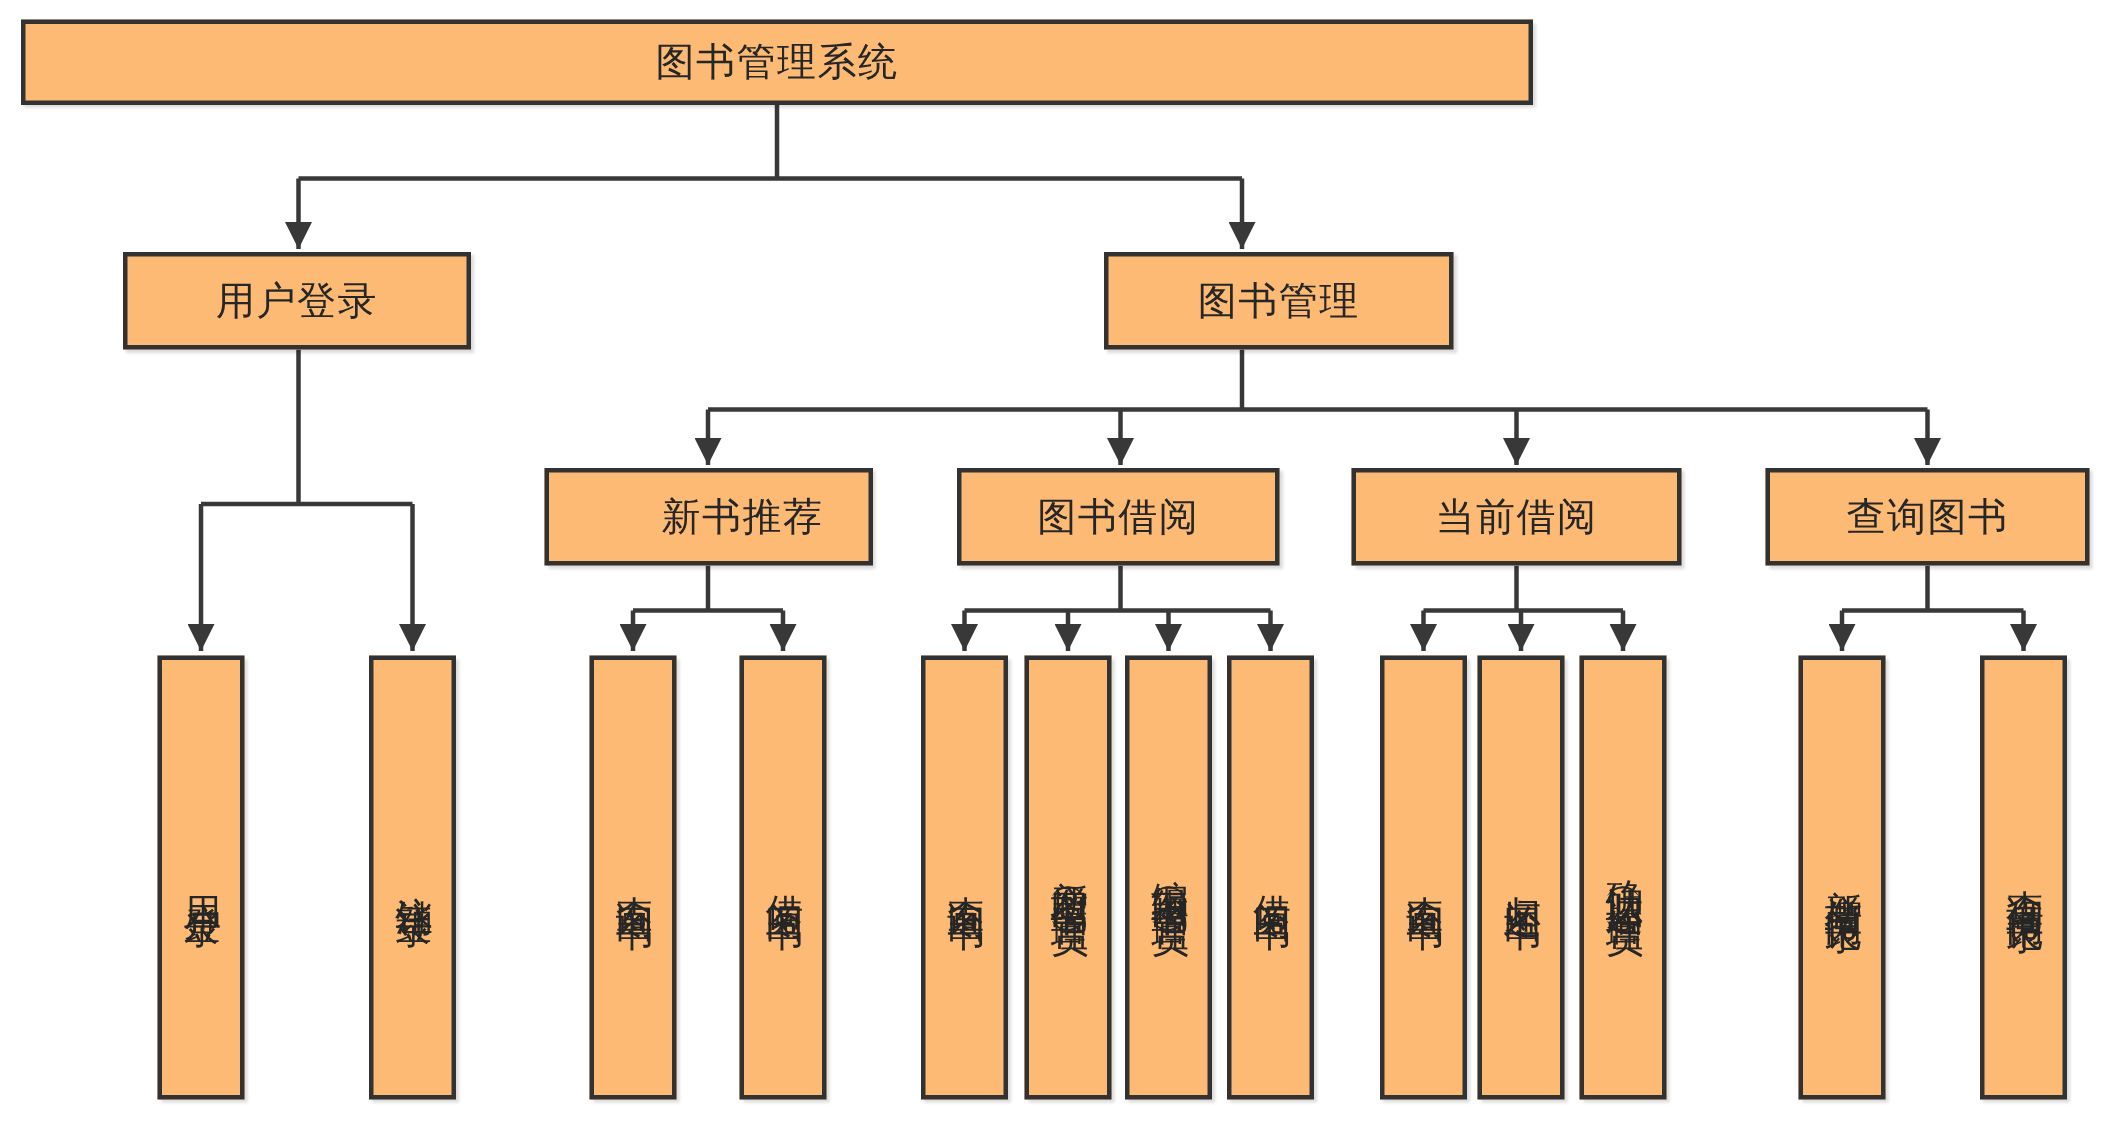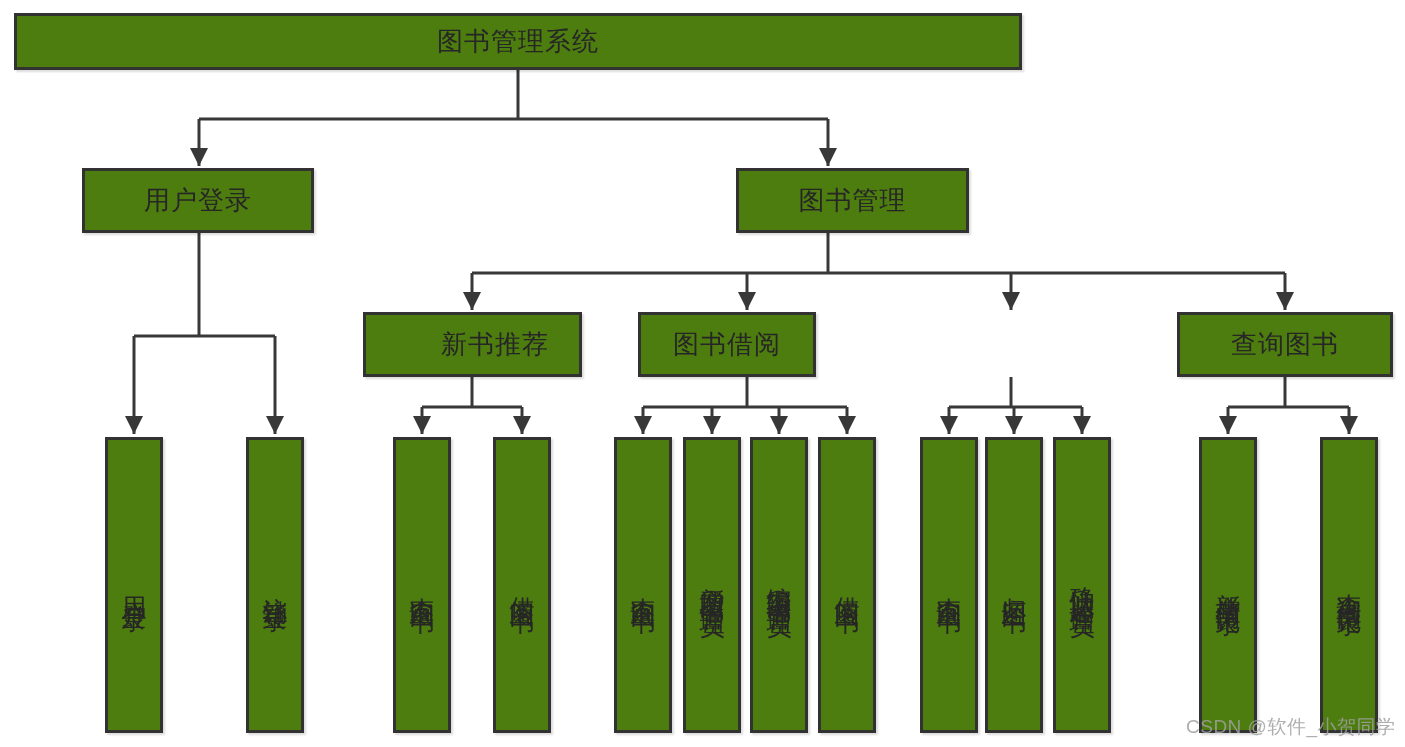--- a/index.html
+++ b/index.html
@@ -9,21 +9,21 @@
     height: 747px;
     background: #ffffff;
     font-family: "Liberation Sans", "DejaVu Sans", sans-serif;
     overflow: hidden;
   }
   .wires { position: absolute; left: 0; top: 0; width: 1405px; height: 747px; }
   .wires path { stroke: #383838; stroke-width: 3; fill: none; }
   .wires .arw-fill { fill: #383838; stroke: none; }
   .node {
     position: absolute;
-    background: #4d7c0f;
+    background: #fdba74;
     border: 3px solid #323232;
     box-sizing: border-box;
     display: flex;
     align-items: center;
     justify-content: center;
     color: #262626;
     box-shadow: 2px 2px 2px rgba(0,0,0,0.14);
   }
   .h-node { font-size: 26px; letter-spacing: 1px; white-space: nowrap; }
   .v-node span {
@@ -97,21 +97,22 @@
     <path d="M1228 407 V434" marker-end="url(#arw)"></path>
     <path d="M1349 407 V434" marker-end="url(#arw)"></path>
   </svg>
 
   <div class="node h-node" style="left:14px; top:13px; width:1008px; height:57px;">图书管理系统</div>
 
   <div class="node h-node" style="left:82px; top:168px; width:232px; height:65px;">用户登录</div>
   <div class="node h-node" style="left:712px; top:168px; width:233px; height:65px;margin-left:24px;">图书管理</div>
 
   <div class="node h-node" style="left:363px; top:312px; width:219px; height:65px;padding-left:45px;">新书推荐</div>
-  <div class="node h-node" style="left:638px; top:312px; width:178px; height:65px;">图书借阅</div>
+  <div class="node h-node" style="left:638px; top:312px; width:215px; height:65px;">图书借阅</div>
+  <div class="node h-node" style="left:901px; top:312px; width:220px; height:65px;">当前借阅</div>
   <div class="node h-node" style="left:1177px; top:312px; width:216px; height:65px;">查询图书</div>
 
   <div class="node v-node" style="left:105px; top:437px; width:58px; height:296px;">
     <span>用户登录</span>
   </div>
   <div class="node v-node" style="left:246px; top:437px; width:58px; height:296px;">
     <span>注销登录</span>
   </div>
 
   <div class="node v-node" style="left:393px; top:437px; width:58px; height:296px;">
@@ -144,15 +145,14 @@
     <span>确认归还（管理员）</span>
   </div>
 
   <div class="node v-node" style="left:1199px; top:437px; width:58px; height:296px;">
     <span>新增借阅记录</span>
   </div>
   <div class="node v-node" style="left:1320px; top:437px; width:58px; height:296px;">
     <span>查询借阅记录</span>
   </div>
 
-  <div class="watermark">CSDN @软件_小贺同学</div>
 
 </div>
 
 </body></html>

